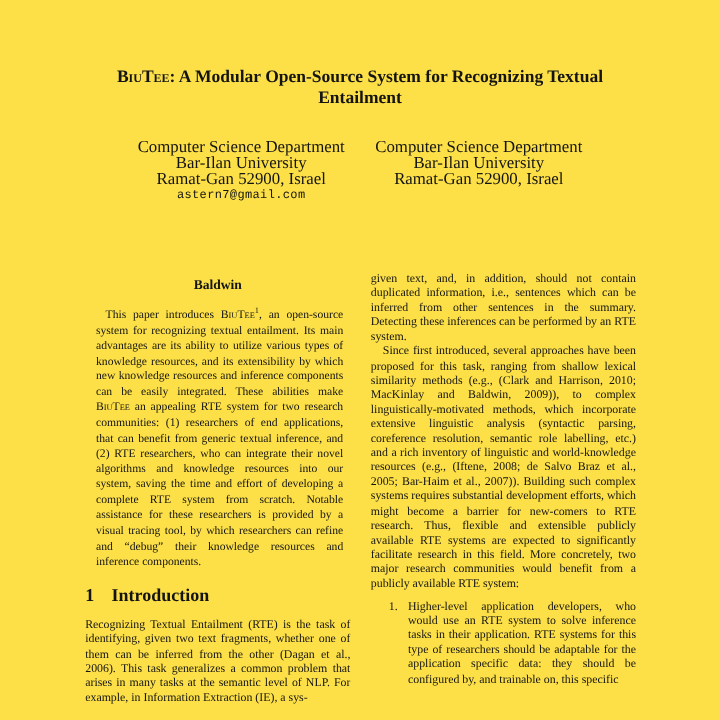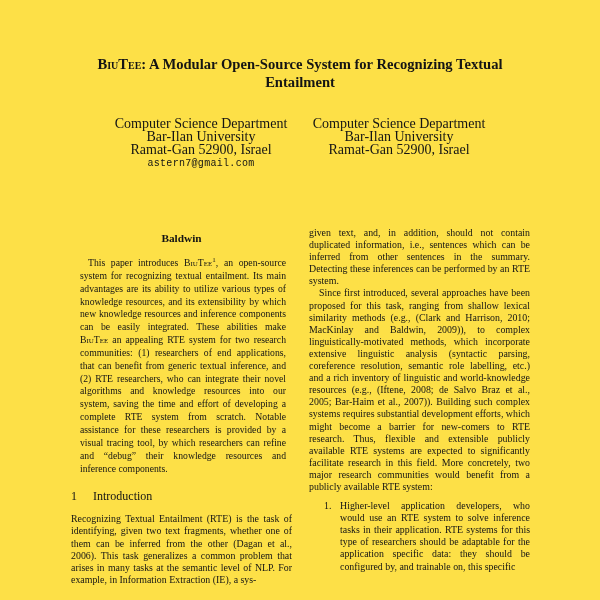--- a/index.html
+++ b/index.html
@@ -71,22 +71,22 @@
   }
   .abstract-text {
     margin: 0 6px 0 9px;
     font-size: 9.7px;
     line-height: 12.85px;
     text-align: justify;
     text-indent: 8px;
     font-family: Liberation Serif, serif;
   }
   .section-heading {
-    font-weight: normal;
-    font-size: 12px;
+    font-weight: bold;
+    font-size: 15px;
     margin: 14px 0 9px 0;
   }
   .sec-num { display: inline-block; width: 22px; }
   .body-text {
     font-size: 9.9px;
     line-height: 12.1px;
     text-align: justify;
     margin: 0;
   }
   .col-right .body-text:first-child { margin-top: 3px; }

